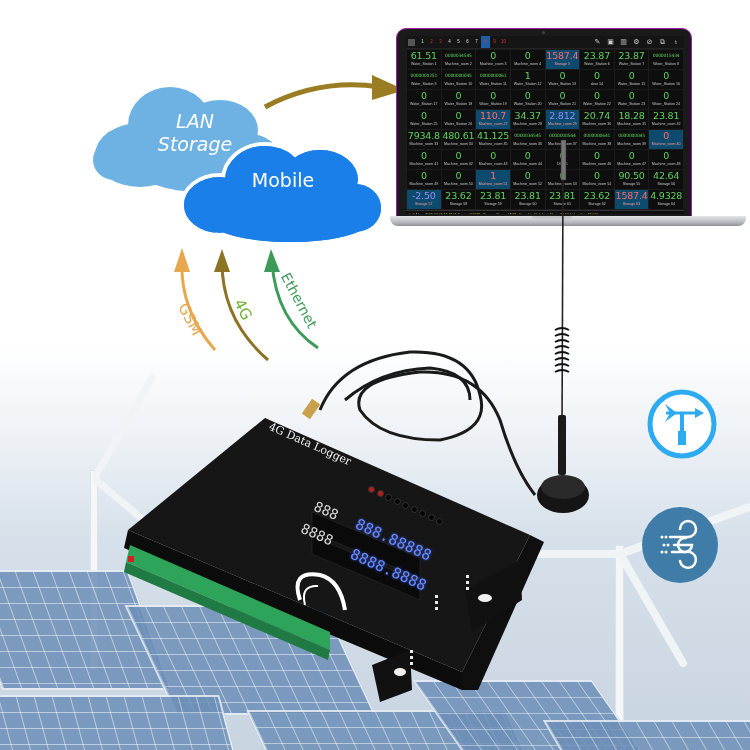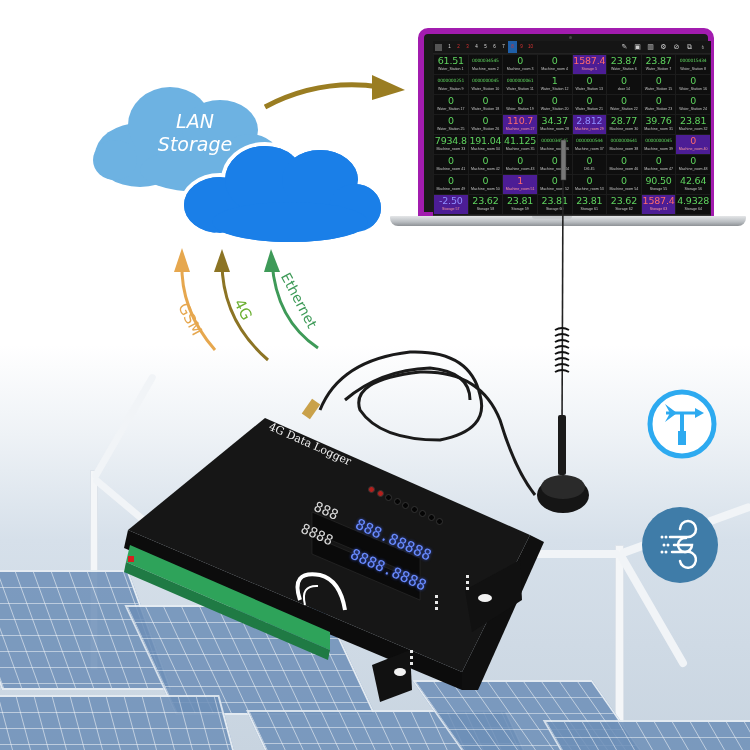--- a/index.html
+++ b/index.html
@@ -27,23 +27,23 @@
     opacity: 0.85;
   }
   .turbine-pole { position: absolute; background: #f4f6f8; border: 1px solid #dde3ea; }
   .turbine-blade { position: absolute; background: #f1f4f7; border-radius: 4px; transform-origin: 0 50%; }
 
   
   .cloud-text { position: absolute; color: #fff; font-weight: 400; text-align: center; font-family: "DejaVu Sans", sans-serif; }
 
   
   .laptop-lid {
-    position: absolute; left: 418px; top: 28px; width: 296px; height: 190px;
+    position: absolute; left: 396px; top: 28px; width: 296px; height: 190px;
     background: #1a1a1a; border-radius: 10px 10px 2px 2px;
-    border: 6px solid #a21caf;
+    border: 1px solid #a21caf;
   }
   .screen {
     position: absolute; left: 9px; top: 7px; width: 278px; height: 178px;
     background: #0b0b0b; overflow: hidden;
   }
   .camera { position: absolute; left: 145px; top: 2px; width: 3px; height: 3px; border-radius: 50%; background: #444; }
   .toolbar {
     height: 13px; display: flex; align-items: center; background: #151515;
     border-bottom: 1px solid #222; padding: 0 2px;
   }
@@ -56,21 +56,21 @@
   .tb-spacer { flex: 1; }
   .tb-icon { width: 8px; height: 8px; margin: 0 2.5px; color: #cfcfcf; font-size: 7px; line-height: 8px; text-align: center; }
 
   .grid {
     display: grid; grid-template-columns: repeat(8, 1fr); gap: 1px;
     background: #1c1c1c; padding: 1px;
   }
   .cell {
     height: 19px; background: #0e0e0e; text-align: center; position: relative;
   }
-  .cell.alarm { background: #4c1d95; }
+  .cell.alarm { background: #0c4a6e; }
   .cell .val { font-size: 9.5px; line-height: 12px; color: #5ed35e; display: block; font-family: "DejaVu Sans", sans-serif; letter-spacing: -0.2px; }
   .cell .val.small { font-size: 4.5px; line-height: 12px; }
   .cell.alarm .val { color: #ff6b6b; }
   .cell .val.blue { color: #8f8fff; }
   .cell .lbl { font-size: 3.6px; line-height: 5px; color: #c8c8c8; display: block; white-space: nowrap; overflow: hidden; }
   .cell.alarm .lbl { color: #ff9c9c; }
   .alarm-bar {
     font-size: 3.4px; color: #d8d82c; line-height: 8px; padding-left: 3px;
     border-top: 1px solid #333; white-space: nowrap; overflow: hidden; background: #0e0e0e;
   }
@@ -165,20 +165,21 @@
     <path d="M318,348 Q276,320 272,262" fill="none" stroke="#3e9a58" stroke-width="3"></path>
     <polygon points="264,272 271,249 280,272" fill="#3e9a58"></polygon>
   </g>
 </svg>
 
 <div class="cloud-text" style="left:150px;top:110px;width:90px;font-size:19px;line-height:23px;font-style:italic;">
   <div>LAN</div>
   <div>Storage</div>
 </div>
 <div class="cloud-text" style="left:228px;top:165px;width:110px;font-size:19px;line-height:30px;">
+  <div>Mobile</div>
 </div>
 
 <div class="abs" style="left:190px;top:300px;font-size:15px;color:#e6a74e;transform:rotate(62deg);transform-origin:0 0;font-family:'DejaVu Sans',sans-serif;">GSM</div>
 <div class="abs" style="left:246px;top:296px;font-size:15px;color:#6cb032;transform:rotate(62deg);transform-origin:0 0;font-family:'DejaVu Sans',sans-serif;">4G</div>
 <div class="abs" style="left:292px;top:270px;font-size:14px;color:#3e9a58;transform:rotate(62deg);transform-origin:0 0;font-family:'DejaVu Sans',sans-serif;">Ethernet</div>
 
 <div class="laptop-lid">
   <div class="camera"></div>
   <div class="screen">
     <div class="toolbar">
@@ -317,37 +318,37 @@
         </div>
         <div class="cell">
           <span class="val">34.37</span>
           <span class="lbl">Machine_room 28</span>
         </div>
         <div class="cell alarm">
           <span class="val blue">2.812</span>
           <span class="lbl">Machine_room 29</span>
         </div>
         <div class="cell">
-          <span class="val">28.77</span>
+          <span class="val">20.74</span>
           <span class="lbl">Machine_room 30</span>
         </div>
         <div class="cell">
-          <span class="val">39.76</span>
+          <span class="val">18.28</span>
           <span class="lbl">Machine_room 31</span>
         </div>
         <div class="cell">
           <span class="val">23.81</span>
           <span class="lbl">Machine_room 32</span>
         </div>
         <div class="cell">
           <span class="val">7934.8</span>
           <span class="lbl">Machine_room 33</span>
         </div>
         <div class="cell">
-          <span class="val">191.04</span>
+          <span class="val">480.61</span>
           <span class="lbl">Machine_room 34</span>
         </div>
         <div class="cell">
           <span class="val">41.125</span>
           <span class="lbl">Machine_room 35</span>
         </div>
         <div class="cell">
           <span class="val small">0000034545</span>
           <span class="lbl">Machine_room 36</span>
         </div>

